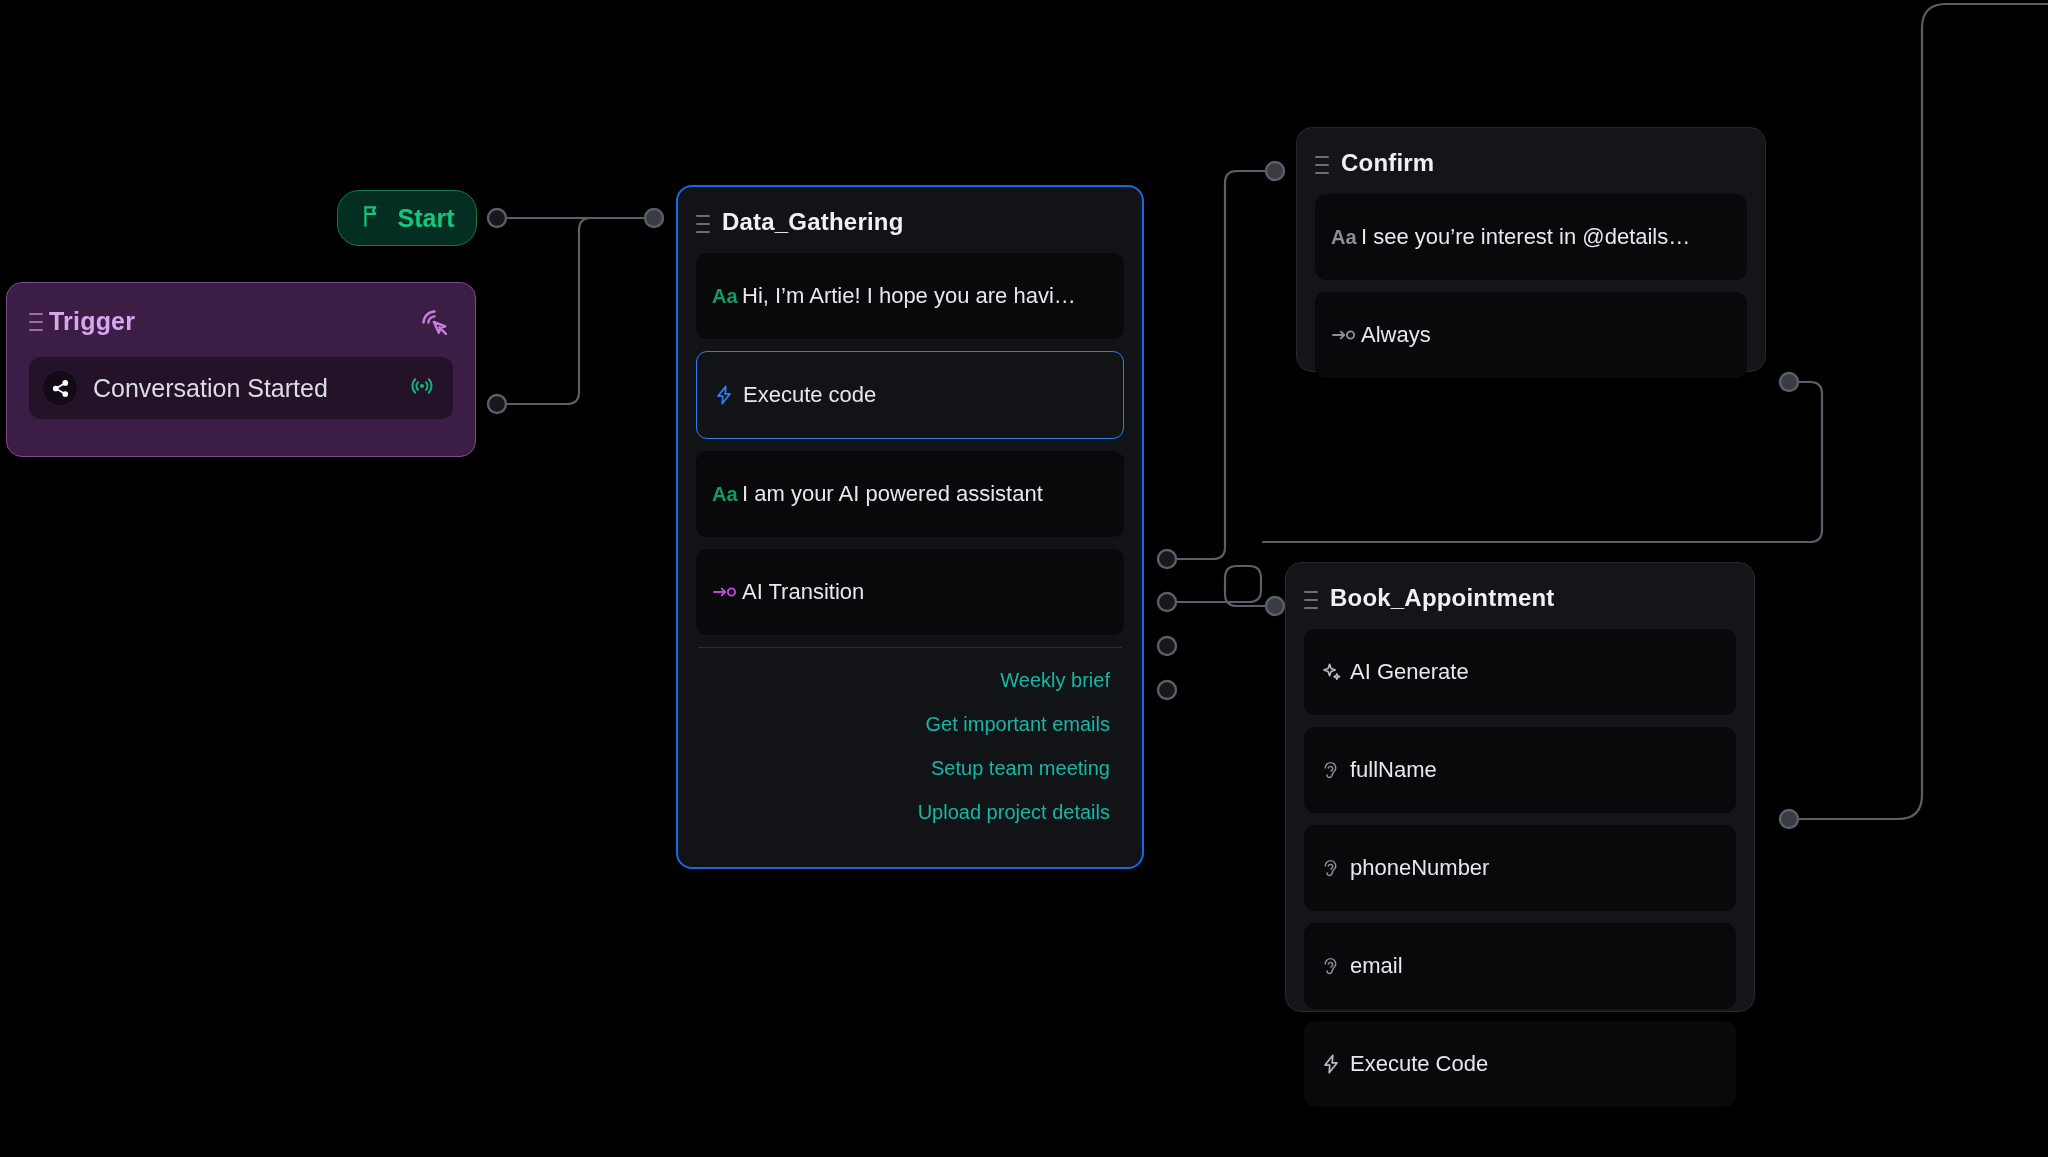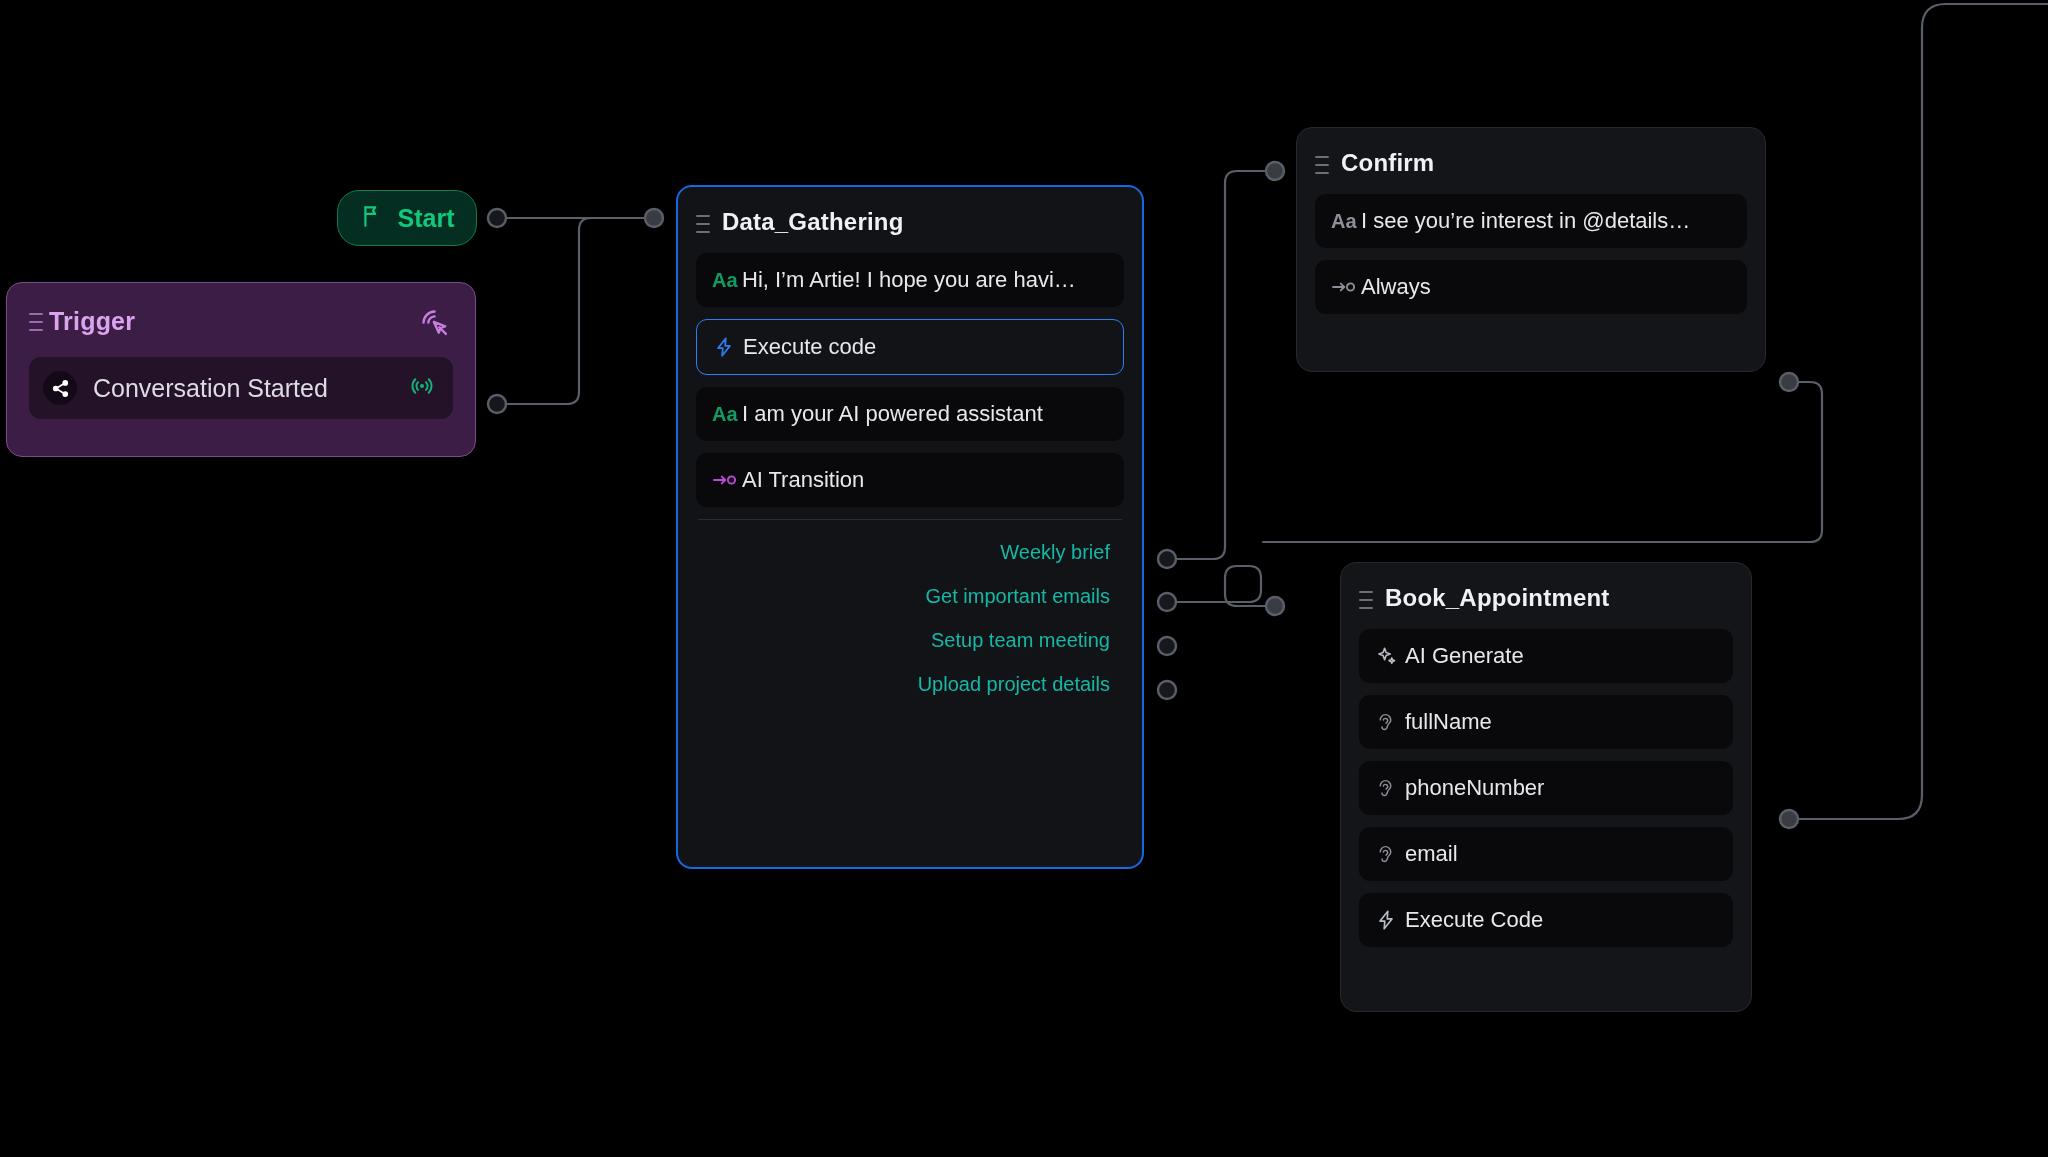--- a/index.html
+++ b/index.html
@@ -83,21 +83,21 @@
     border-radius: 16px;
     padding: 16px 18px 20px 18px;
   }
   .node-head { display: flex; align-items: center; position: relative; height: 38px; padding-left: 26px; text-align: right; }
   .node-title { color: #f0f1f4; font-size: 24px; font-weight: bold; letter-spacing: .2px; }
   .node-row {
     height: 54px; margin-top: 12px;
     background: #09090b;
     border-radius: 11px;
     display: flex; align-items: center;
-    padding: 0 16px;
+    padding: 16px 16px;
     color: #e7e8ec; font-size: 22px;
   }
   .node-row .ri { width: 30px; flex: 0 0 auto; display: flex; align-items: center; }
   .node-row .rlabel { white-space: nowrap; overflow: hidden; text-overflow: ellipsis; }
   .aa { color: #0f9d63; font-size: 20px; font-weight: bold; font-family: "Liberation Sans", sans-serif; }
   .aa.grey { color: #8c8f98; }
 
   
   .dg-node {
     left: 676px; top: 185px; width: 468px; height: 684px;
@@ -112,21 +112,21 @@
   .transition-list { padding: 10px 14px 0 0; }
   .transition-item {
     text-align: right; color: #14b8a6; font-size: 20px;
     height: 44px; line-height: 44px; white-space: nowrap;
   }
 
   
   .confirm-node { left: 1296px; top: 127px; width: 470px; height: 245px; }
 
   
-  .book-node { left: 1340px; top: 562px; width: 412px; height: 450px; }
+  .book-node { left: 1285px; top: 562px; width: 470px; height: 450px; }
 </style>
 </head>
 <body>
 
 <div id="canvas">
 
   <svg id="edges" viewBox="0 0 2048 1157">
     <g fill="none" stroke="#5a5f6a" stroke-width="2.2" stroke-linecap="round" stroke-linejoin="round">
 
       <path d="M 497 218 L 645 218"></path>

